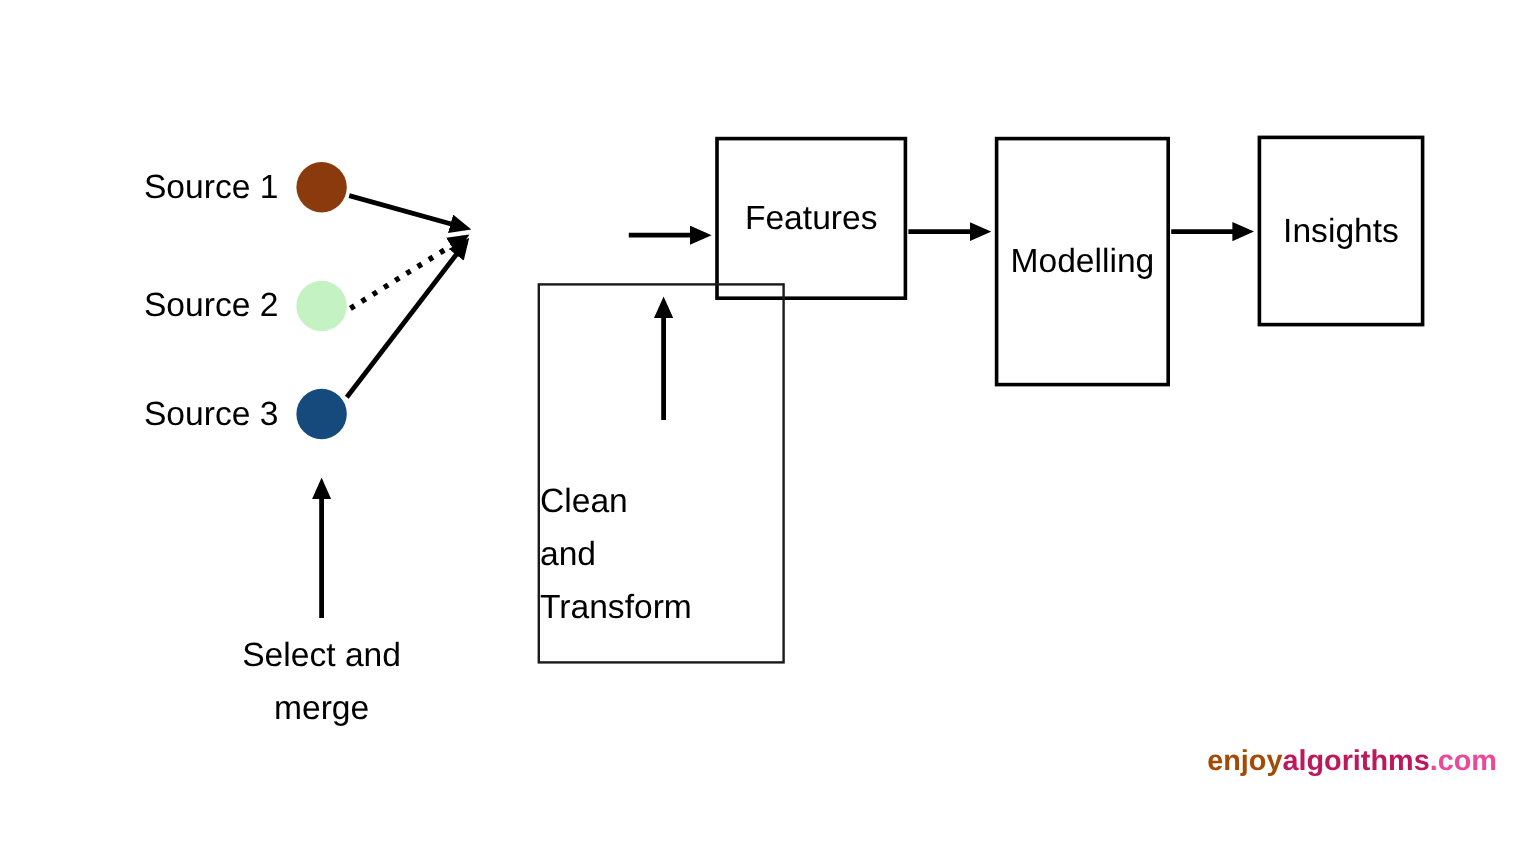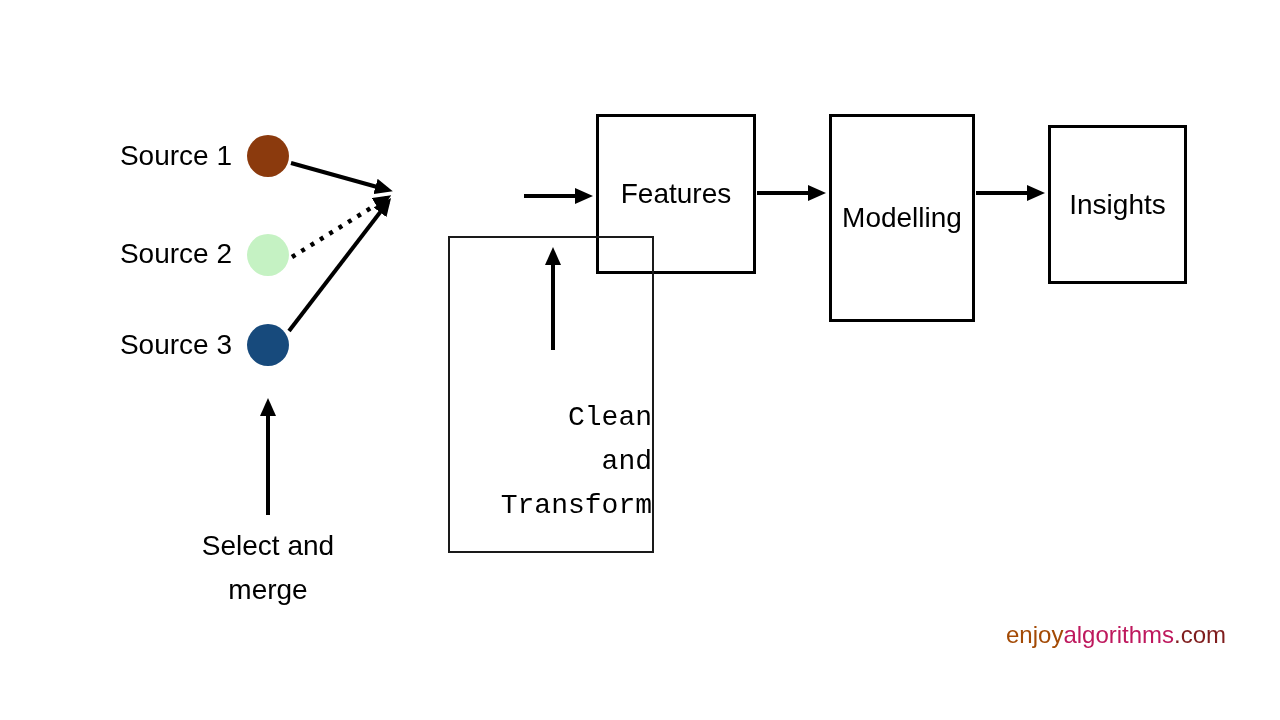--- a/index.html
+++ b/index.html
@@ -42,46 +42,45 @@
     justify-content: center;
     text-align: center;
     font-size: 28px;
     line-height: 44px;
     white-space: pre-line;
   }
   .thin-box {
     position: absolute;
     border: 2px solid #1a1a1a;
     background: transparent;
-    text-align: right;
+    text-align: left;
     font-size: 28px;
     line-height: 44px;
     white-space: pre-line;
-    font-family: Liberation Mono, monospace;
   }
   .thin-box .thin-box-label {
     display: block;
     padding-top: 114px;
     white-space: pre-line;
   }
   .annotation {
     position: absolute;
     text-align: center;
     font-size: 28px;
     line-height: 44px;
     white-space: pre-line;
   }
   .watermark {
     position: absolute;
     left: 1006px;
     top: 621px;
     font-size: 24px;
     white-space: nowrap;
   }
-  .watermark span { font-weight: 400; }
+  .watermark span { font-weight: 700; }
 </style>
 </head>
 <body>
 
 <div class="canvas">
 
   <svg class="arrow-layer" width="1280" height="720" viewBox="0 0 1280 720" xmlns="http://www.w3.org/2000/svg">
     <defs>
       <marker id="ah" markerUnits="userSpaceOnUse" markerWidth="18" markerHeight="16" refX="13" refY="8" orient="auto">
         <path d="M0,0 L18,8 L0,16 Z" fill="#000000"></path>
@@ -98,36 +97,36 @@
   </svg>
 
   <div class="src-label" style="left:92px; top:136px;">Source 1</div>
   <div class="src-label" style="left:92px; top:234px;text-align:right;">Source 2</div>
   <div class="src-label" style="left:92px; top:325px;">Source 3</div>
 
   <div class="src-dot" style="left: 247px; top: 135px; background-color: rgb(139, 58, 13);"></div>
   <div class="src-dot" style="left: 247px; top: 234px; background-color: rgb(197, 242, 195);"></div>
   <div class="src-dot" style="left: 247px; top: 324px; background-color: rgb(23, 74, 124);"></div>
 
-  <div class="node-box" style="left:596px; top:114px; width:160px; height:160px;">
+  <div class="node-box" style="left:596px; top:114px; width:160px; height:136px;">
     <span>Features</span>
   </div>
   <div class="node-box" style="left:829px; top:114px; width:146px; height:208px;">
     <span>Modelling</span>
   </div>
-  <div class="node-box" style="left:1048px; top:113px; width:139px; height:159px;margin-top:12px;">
+  <div class="node-box" style="left:1048px; top:113px; width:139px; height:159px;">
     <span>Insights</span>
   </div>
 
   <div class="thin-box" style="left:448px; top:236px; width:206px; height:317px;">
     <span class="thin-box-label">Clean
 and
 Transform</span>
   </div>
 
   <div class="annotation" style="left:160px; top:524px; width:216px;">Select and
 merge</div>
 
   <div class="watermark">
-    <span style="color: rgb(163, 74, 5);">enjoy</span><span style="color: #be185d;">algorithms</span><span style="color: #7f1d1d;">.com</span>
+    <span style="color: rgb(163, 74, 5);">enjoy</span><span style="color: #be185d;">algorithms</span><span style="color: #ec4899;">.com</span>
   </div>
 
 </div>
 
 </body></html>

